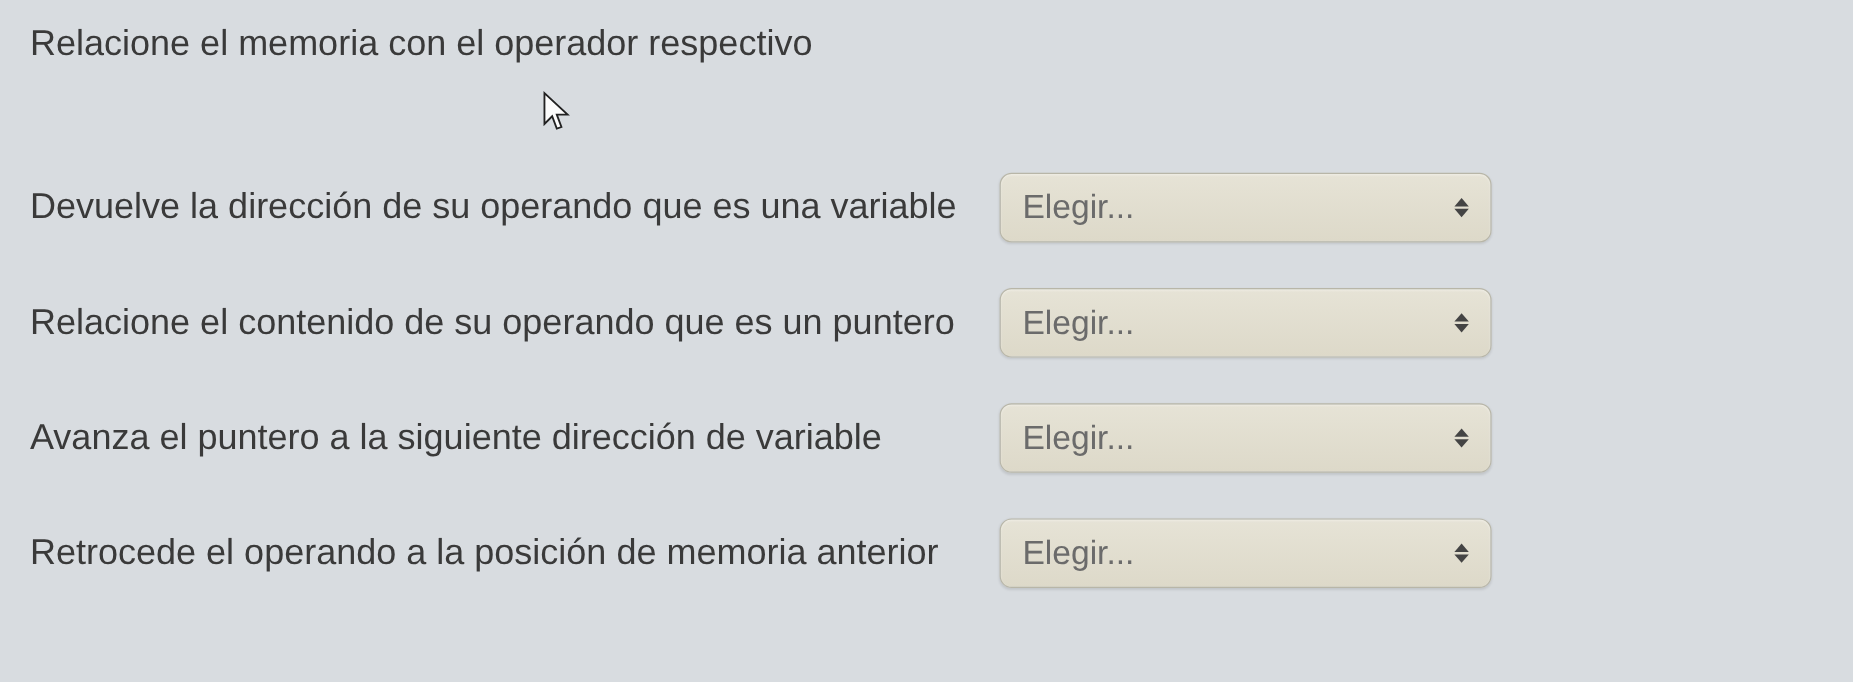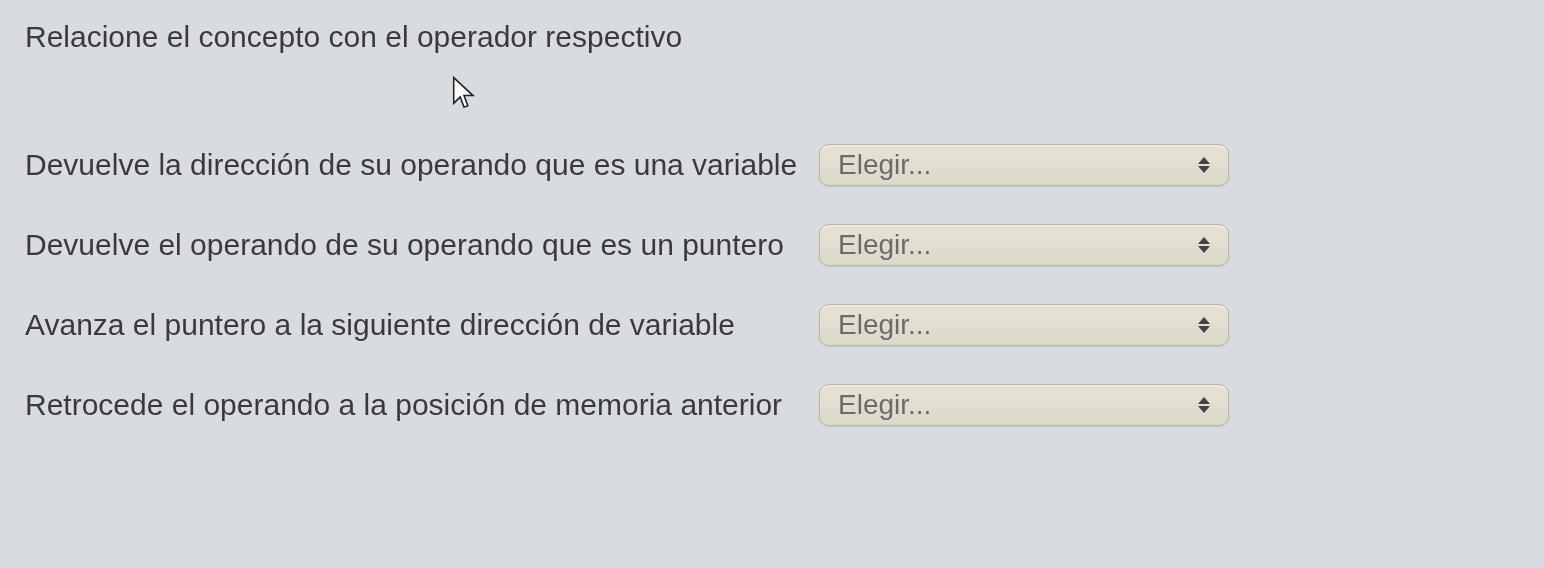--- a/index.html
+++ b/index.html
@@ -32,32 +32,32 @@
       height: 36px;
     }
     .rows {
       display: flex;
       flex-direction: column;
       gap: 38px;
     }
     .row {
       display: flex;
       align-items: center;
-      gap: 4px;
+      gap: 18px;
     }
     .concept {
       font-size: 30px;
       color: #3a3a3a;
       width: 790px;
       font-weight: 400;
     }
     .select {
       flex: 1;
       max-width: 410px;
-      height: 42px;
+      height: 58px;
       background: linear-gradient(180deg, #e6e3d6 0%, #ddd9c9 100%);
       border: 1px solid #b8b6a8;
       border-radius: 10px;
       display: flex;
       align-items: center;
       justify-content: space-between;
       padding: 0 18px;
       cursor: pointer;
       box-shadow: inset 0 1px 2px rgba(255,255,255,0.4), 0 1px 2px rgba(0,0,0,0.1);
     }
@@ -81,21 +81,21 @@
     .caret .up {
       border-bottom: 7px solid #444;
     }
     .caret .down {
       border-top: 7px solid #444;
     }
   </style>
 </head>
 <body>
 
-<div class="question-title">Relacione el concepto con el operador respectivo</div>
+<div class="question-title">Relacione el memoria con el operador respectivo</div>
 
 <div class="cursor-wrap">
   <svg viewBox="0 0 20 28">
     <path d="M2 2 L2 22 L7 17 L10 25 L13 24 L10 16 L17 16 Z" fill="#fcfcfc" stroke="#222" stroke-width="1.2"></path>
   </svg>
 </div>
 
 <div class="rows">
 
   <div class="row">
@@ -103,21 +103,21 @@
     <div class="select">
       <span class="select-label">Elegir...</span>
       <span class="caret">
         <span class="tri up"></span>
         <span class="tri down"></span>
       </span>
     </div>
   </div>
 
   <div class="row">
-    <div class="concept">Devuelve el operando de su operando que es un puntero</div>
+    <div class="concept">Relacione el contenido de su operando que es un puntero</div>
     <div class="select">
       <span class="select-label">Elegir...</span>
       <span class="caret">
         <span class="tri up"></span>
         <span class="tri down"></span>
       </span>
     </div>
   </div>
 
   <div class="row">

